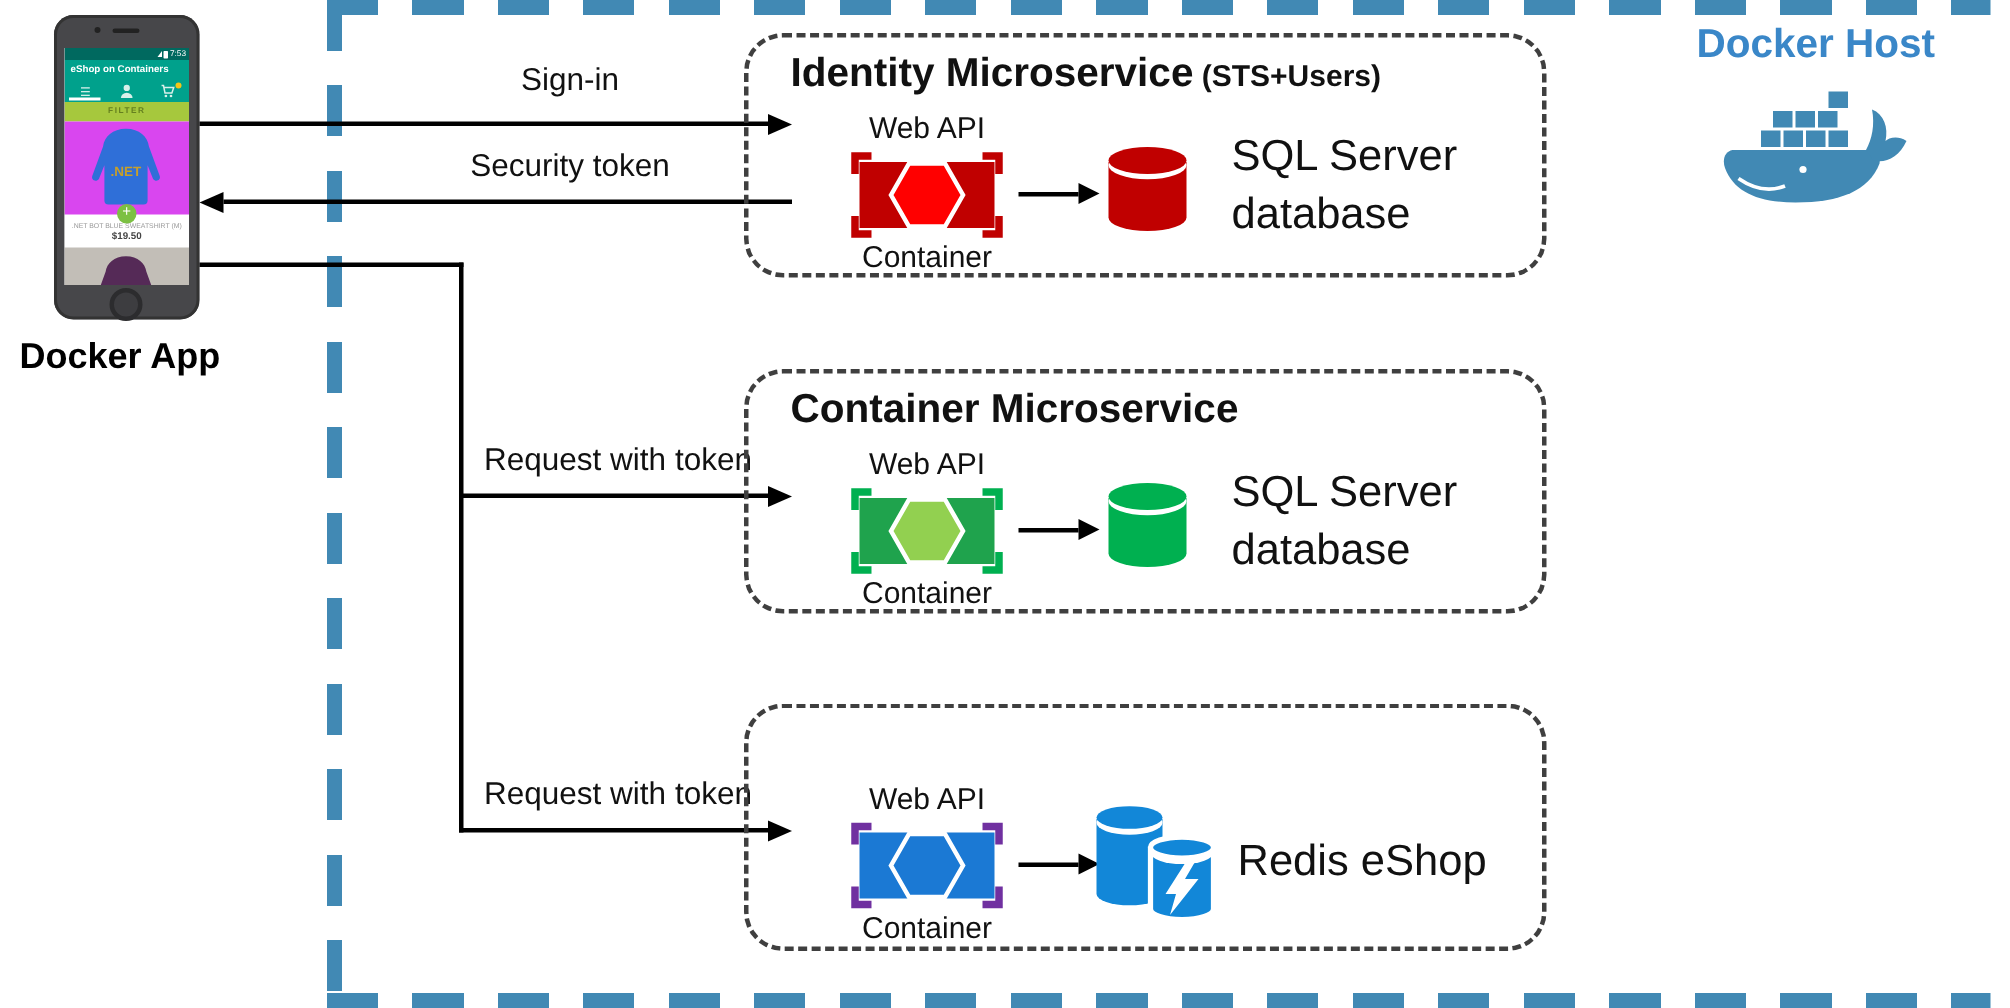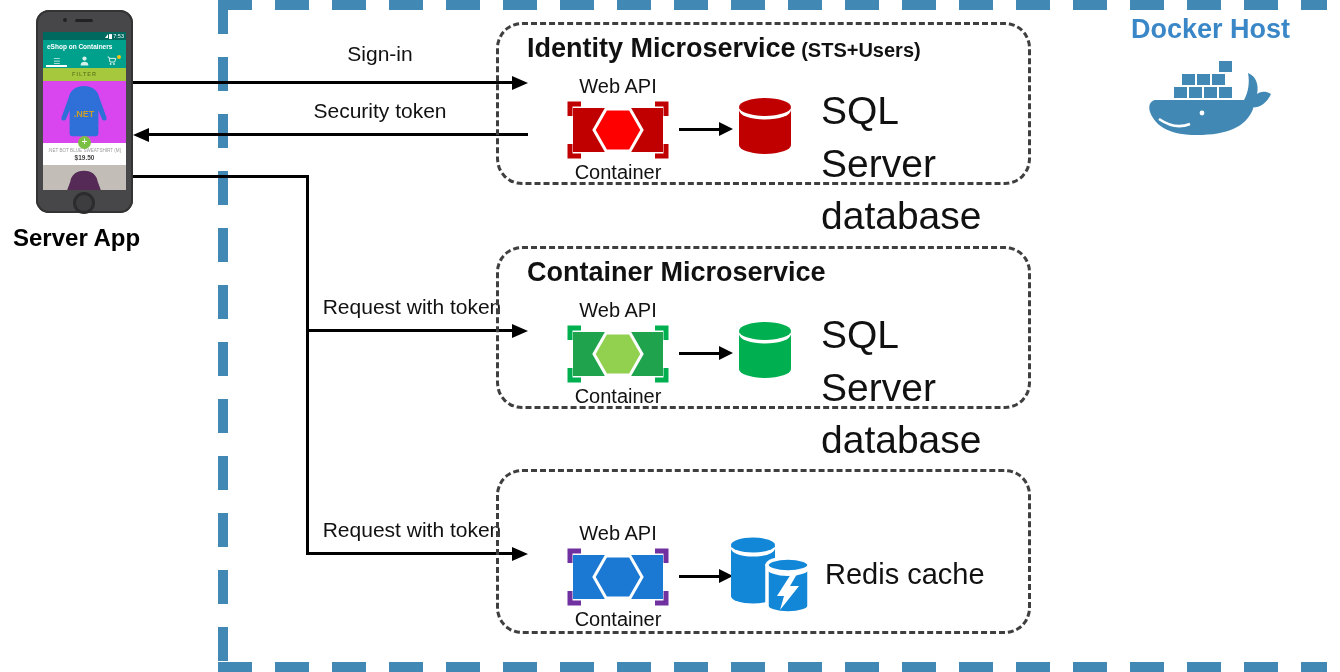--- a/index.html
+++ b/index.html
@@ -53,21 +53,21 @@
   #box-basket{top:469px;height:165px;}
   .ms-title{position:absolute;left:28px;top:8px;font-size:27px;font-weight:bold;white-space:nowrap;}
   .ms-title .suffix{font-size:20px;}
   .ms-api{position:absolute;left:66px;top:50px;width:106px;text-align:center;font-size:20px;}
   .ms-cont-icon{position:absolute;left:66px;top:76px;}
   .ms-cont-label{position:absolute;left:66px;top:136px;width:106px;text-align:center;font-size:20px;}
   .ms-arrow-line{position:absolute;left:180px;top:103px;width:40px;height:3px;background:#000;}
   .ms-arrow-head{position:absolute;left:220px;top:97px;width:0;height:0;border-left:14px solid #000;border-top:7px solid transparent;border-bottom:7px solid transparent;}
   .ms-store-icon{position:absolute;left:238px;top:72px;}
   .ms-store-icon-redis{position:absolute;left:230px;top:62px;}
-  .ms-store-label{position:absolute;left:322px;top:60px;width:170px;font-size:39px;line-height:1.35;}
+  .ms-store-label{position:absolute;left:322px;top:60px;width:170px;font-size:29px;line-height:1.35;}
   .ms-store-label-single{position:absolute;left:326px;top:86px;width:220px;font-size:29px;}
 </style>
 </head>
 <body>
 
 <div id="canvas">
 
   <div id="dh-top" class="dh-strip dh-h"></div>
   <div id="dh-bottom" class="dh-strip dh-h"></div>
   <div id="dh-left" class="dh-strip dh-v"></div>
@@ -140,21 +140,21 @@
         <div class="scr-prod-price">$19.50</div>
       </div>
       <div class="scr-prod2">
         <svg width="48" height="52" viewBox="0 0 60 64" style="position:absolute;left:17px;top:3px;">
           <path d="M30,3 C20,3 14,9 13,16 L5,38 C4,41 8,43 10,40 L14,30 L14,56 C14,58 15,59 17,59 L43,59 C45,59 46,58 46,56 L46,30 L50,40 C52,43 56,41 55,38 L47,16 C46,9 40,3 30,3 Z" fill="#552a57"></path>
         </svg>
       </div>
     </div>
     <div id="phone-home"></div>
   </div>
-  <div id="mobile-app-caption">Server App</div>
+  <div id="mobile-app-caption">Docker App</div>
 
   <div class="flow-label" style="left:240px;top:42px;width:280px;">Sign-in</div>
   <div class="hline" style="left:133px;top:81px;width:383px;"></div>
   <div class="head-right" style="left:512px;top:76px;"></div>
 
   <div class="flow-label" style="left:240px;top:99px;width:280px;text-align:center;">Security token</div>
   <div class="hline" style="left:149px;top:133px;width:379px;"></div>
   <div class="head-left" style="left:133px;top:128px;"></div>
 
   <div class="hline" style="left:133px;top:175px;width:176px;"></div>
@@ -233,16 +233,16 @@
       <path d="M2,12 L2,62 A22,7.5 0 0 0 46,62 L46,12 Z" fill="#1287d8"></path>
       <ellipse cx="24" cy="14.5" rx="22" ry="8" fill="#ffffff"></ellipse>
       <ellipse cx="24" cy="11" rx="22" ry="7.5" fill="#1287d8"></ellipse>
       <g>
         <path d="M38,32 L38,72 A21,7 0 0 0 80,72 L80,32 Z" stroke="#ffffff" stroke-width="3.5" fill="#1287d8"></path>
         <ellipse cx="59" cy="34.5" rx="21" ry="7.5" fill="#ffffff"></ellipse>
         <ellipse cx="59" cy="31" rx="21" ry="7" stroke="#ffffff" stroke-width="3.5" fill="#1287d8"></ellipse>
         <polygon points="62,40 48,62 55,62 51,76 70,52 61,52 68,40" fill="#ffffff"></polygon>
       </g>
     </svg>
-    <div class="ms-store-label-single">Redis cache</div>
+    <div class="ms-store-label-single">Redis eShop</div>
   </div>
 
 </div>
 
 </body></html>

